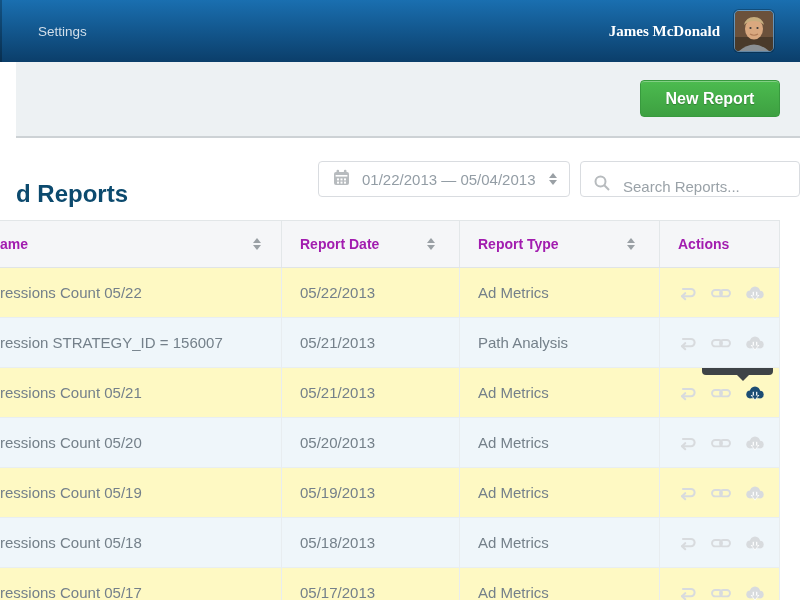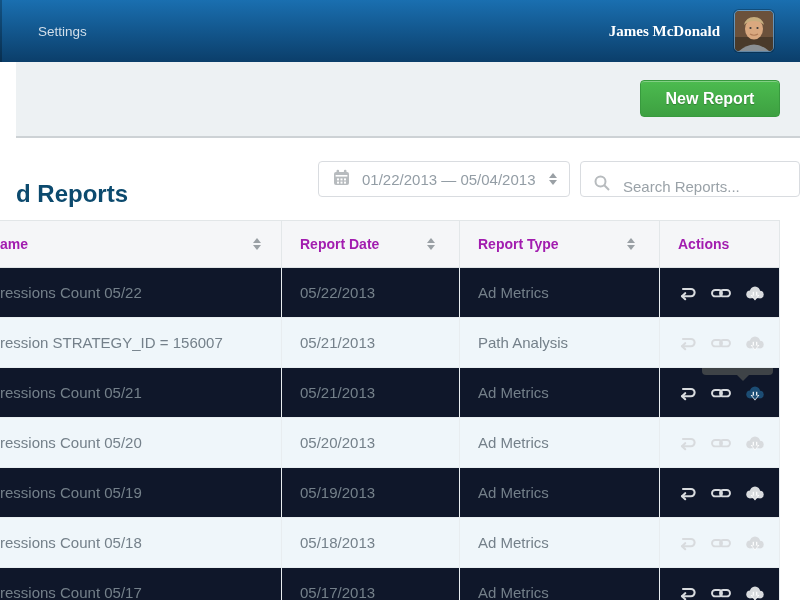--- a/index.html
+++ b/index.html
@@ -49,21 +49,21 @@
   .report-table{position:absolute;top:220px;left:0;width:780px;}
   .thead{display:flex;height:48px;background:#f5f6f8;border-top:1px solid #e2e6e8;
           border-bottom:1px solid #e0e4e6;box-sizing:border-box;}
   .th{display:flex;align-items:center;font-weight:bold;font-size:14px;color:#a21caf;
           box-sizing:border-box;border-right:1px solid #e3e7e9;}
   .th.c1{width:282px;padding:0 20px 0 0;justify-content:space-between;}
   .th.c2{width:178px;padding:0 24px 0 18px;justify-content:space-between;}
   .th.c3{width:200px;padding:0 24px 0 18px;justify-content:space-between;}
   .th.c4{width:120px;padding-left:18px;border-right:1px solid #e3e7e9;}
 
-  .trow{display:flex;height:50px;background:#0f172a;border-bottom:1px solid #e8eef1;box-sizing:border-box;}
+  .trow{display:flex;height:50px;background:#fef9c3;border-bottom:1px solid #e8eef1;box-sizing:border-box;}
   .trow.stripe{background:#eff6fa;}
   .td{display:flex;align-items:center;font-size:15px;color:#74808a;box-sizing:border-box;
           border-right:1px solid #e8edf0;overflow:hidden;white-space:nowrap;}
   .td.c1{width:282px;}
   .td.c2{width:178px;padding-left:18px;}
   .td.c3{width:200px;padding-left:18px;}
   .td.c4{width:120px;padding-left:16px;gap:12px;border-right:1px solid #e8edf0;}
 
   .action{position:relative;display:inline-flex;align-items:center;justify-content:center;
           width:22px;height:22px;color:#d8dbde;cursor:pointer;}

